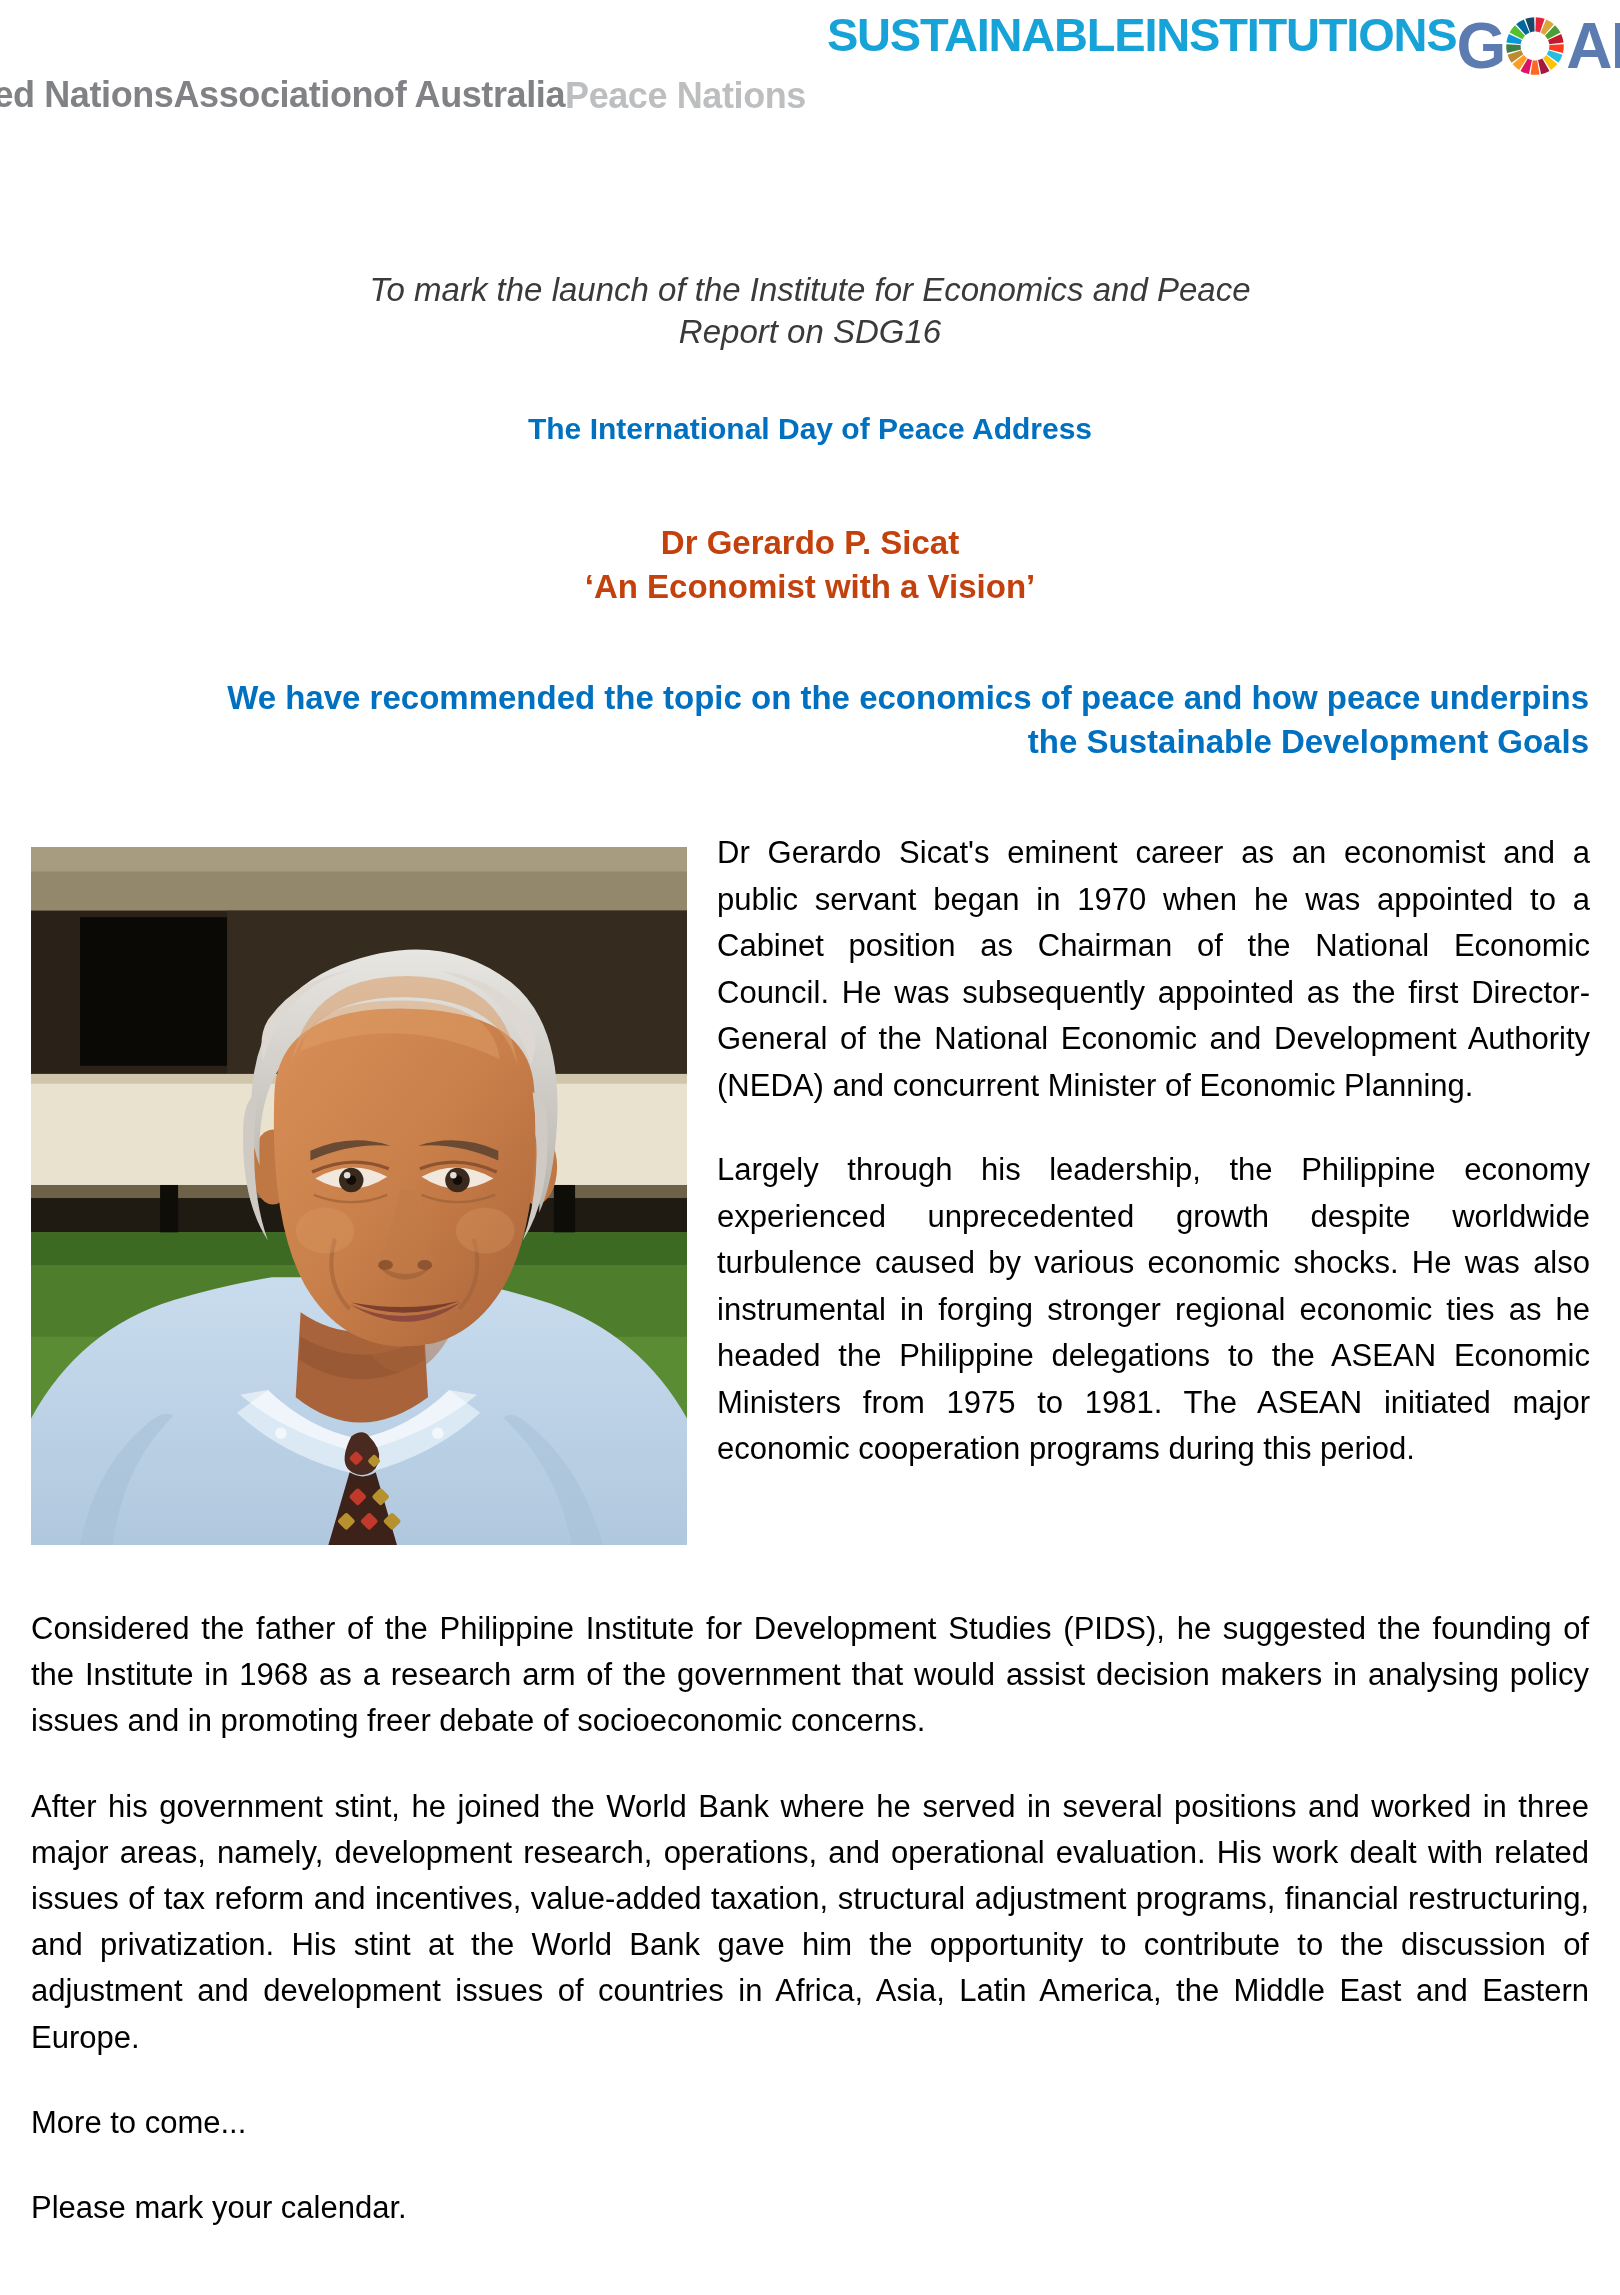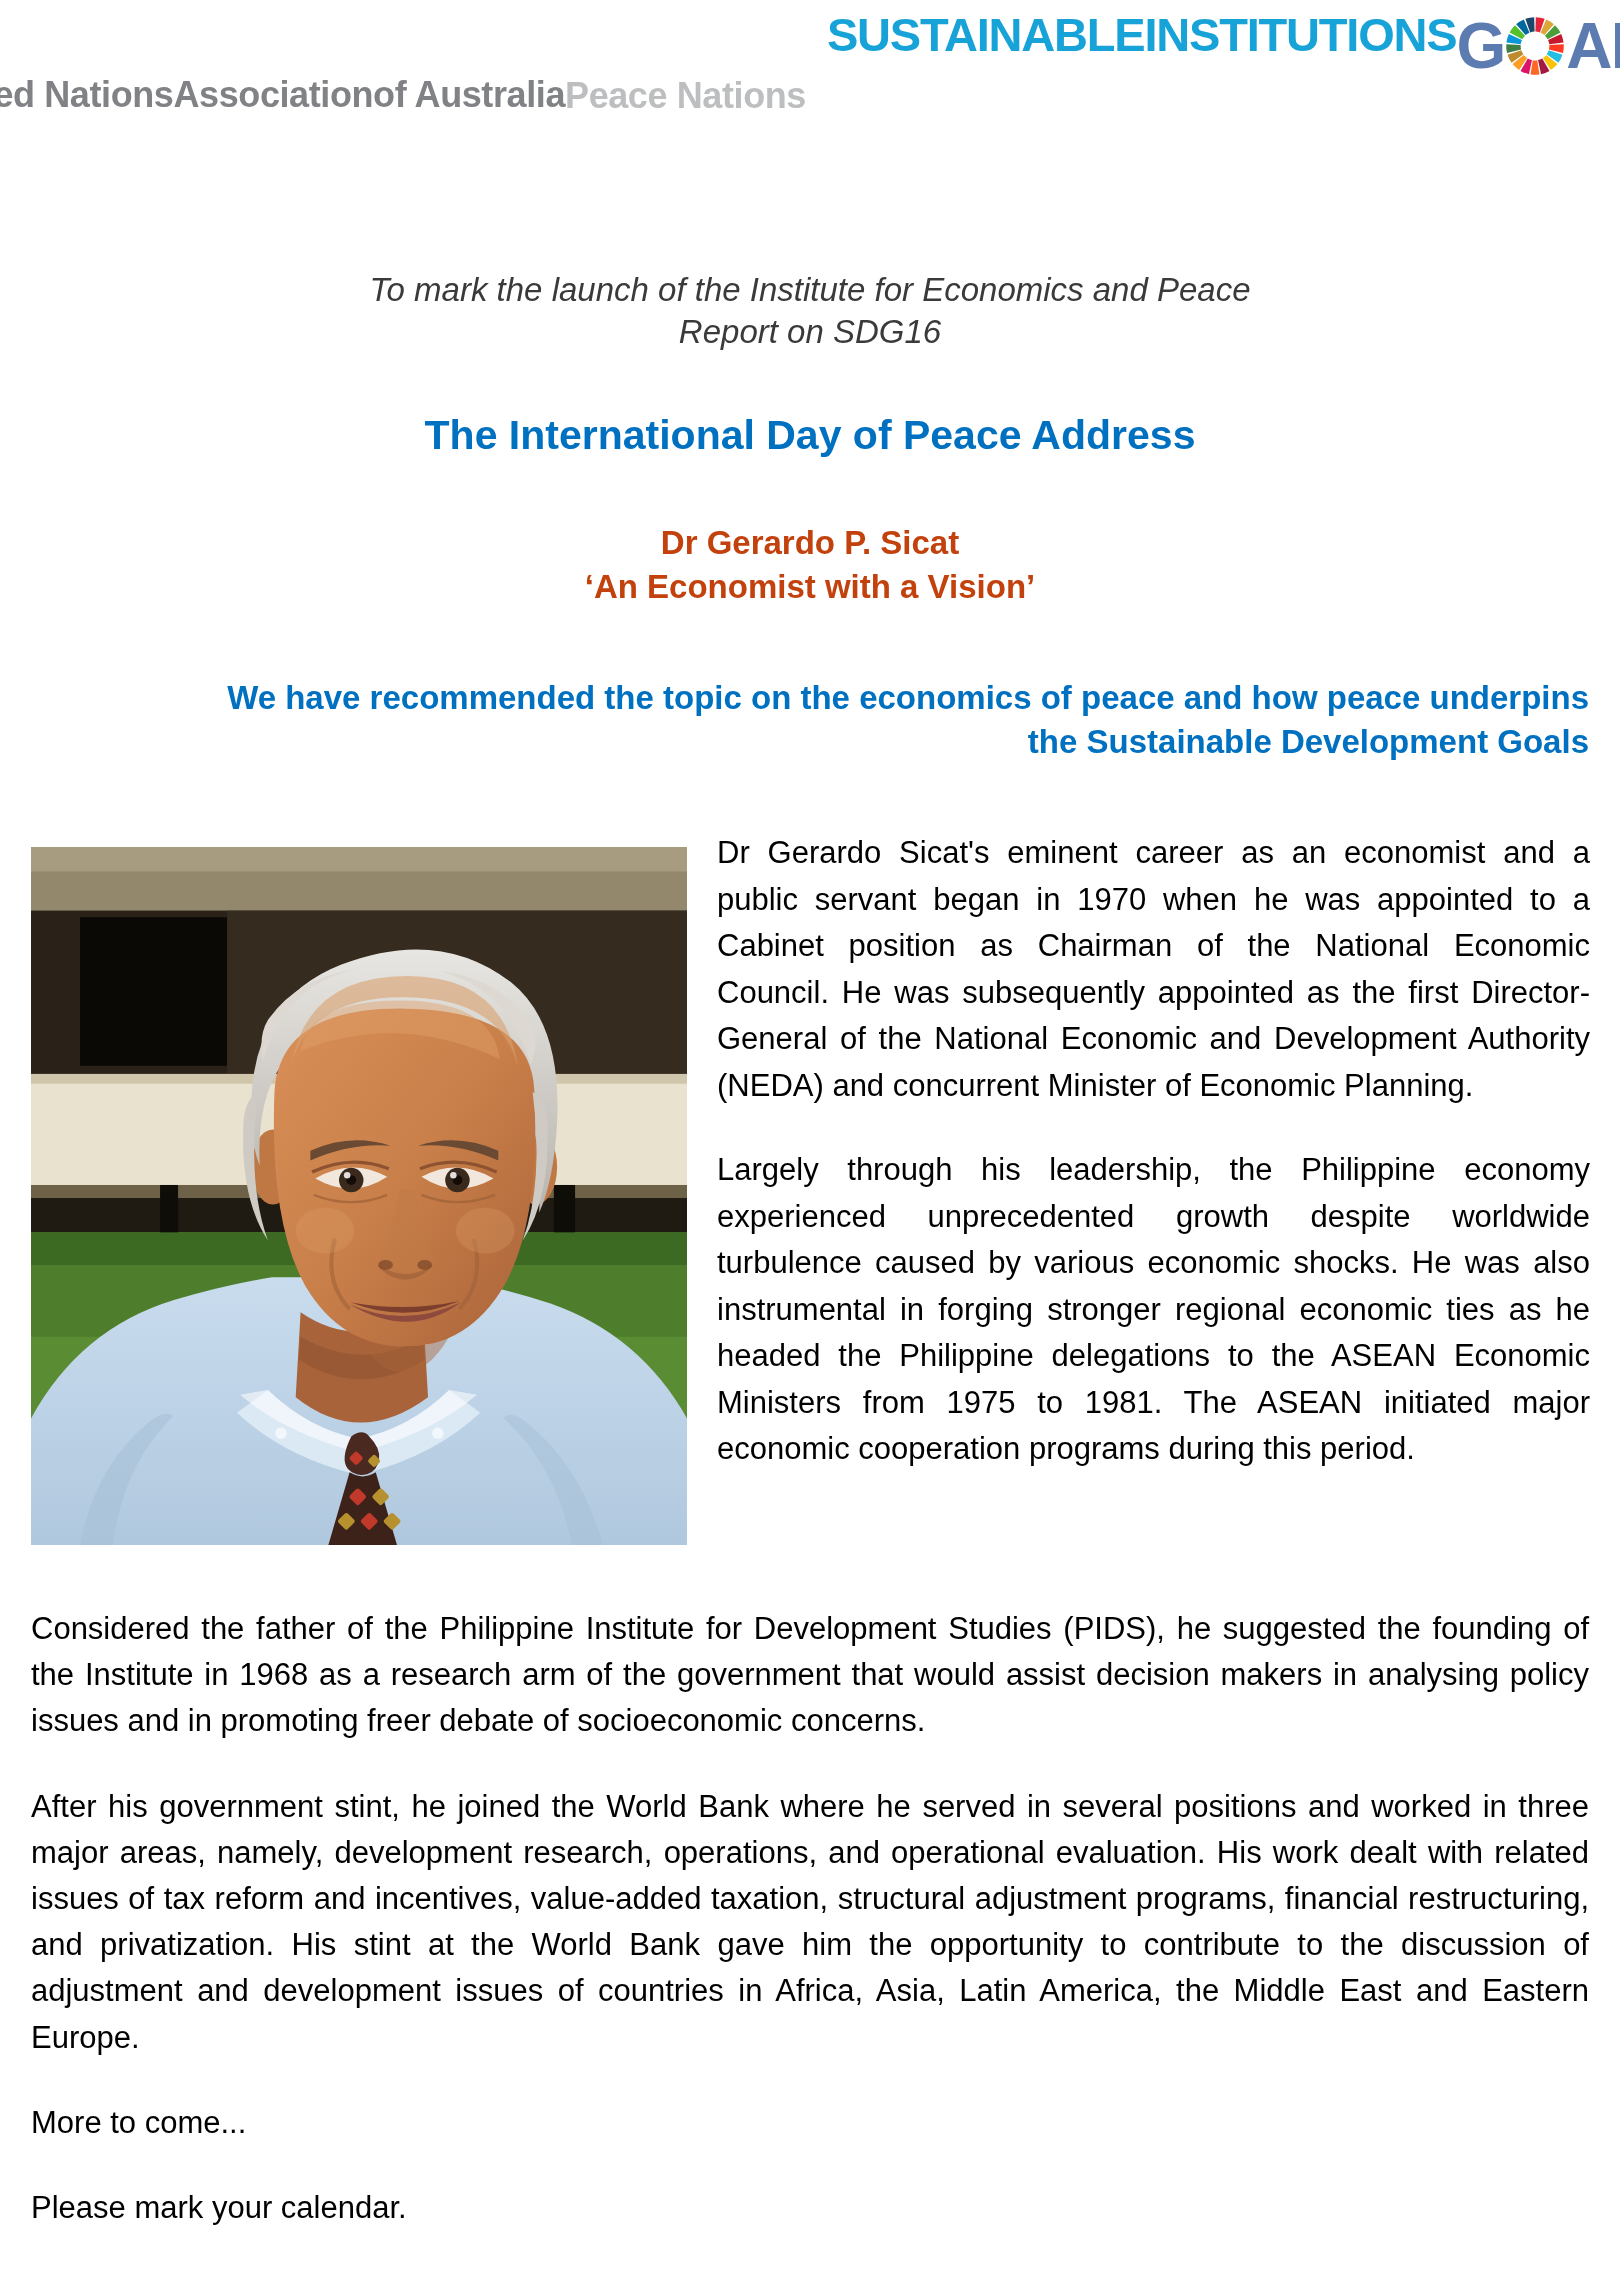--- a/index.html
+++ b/index.html
@@ -167,21 +167,21 @@
     color: #3a3a3a;
   }
 
   .title-main {
     position: absolute;
     left: 31px;
     top: 412px;
     width: 1558px;
     text-align: center;
     font-weight: bold;
-    font-size: 41px;
+    font-size: 30px;
     color: #0070c0;
   }
 
   .speaker-block {
     position: absolute;
     left: 31px;
     top: 521px;
     width: 1558px;
     text-align: center;
     font-weight: bold;

